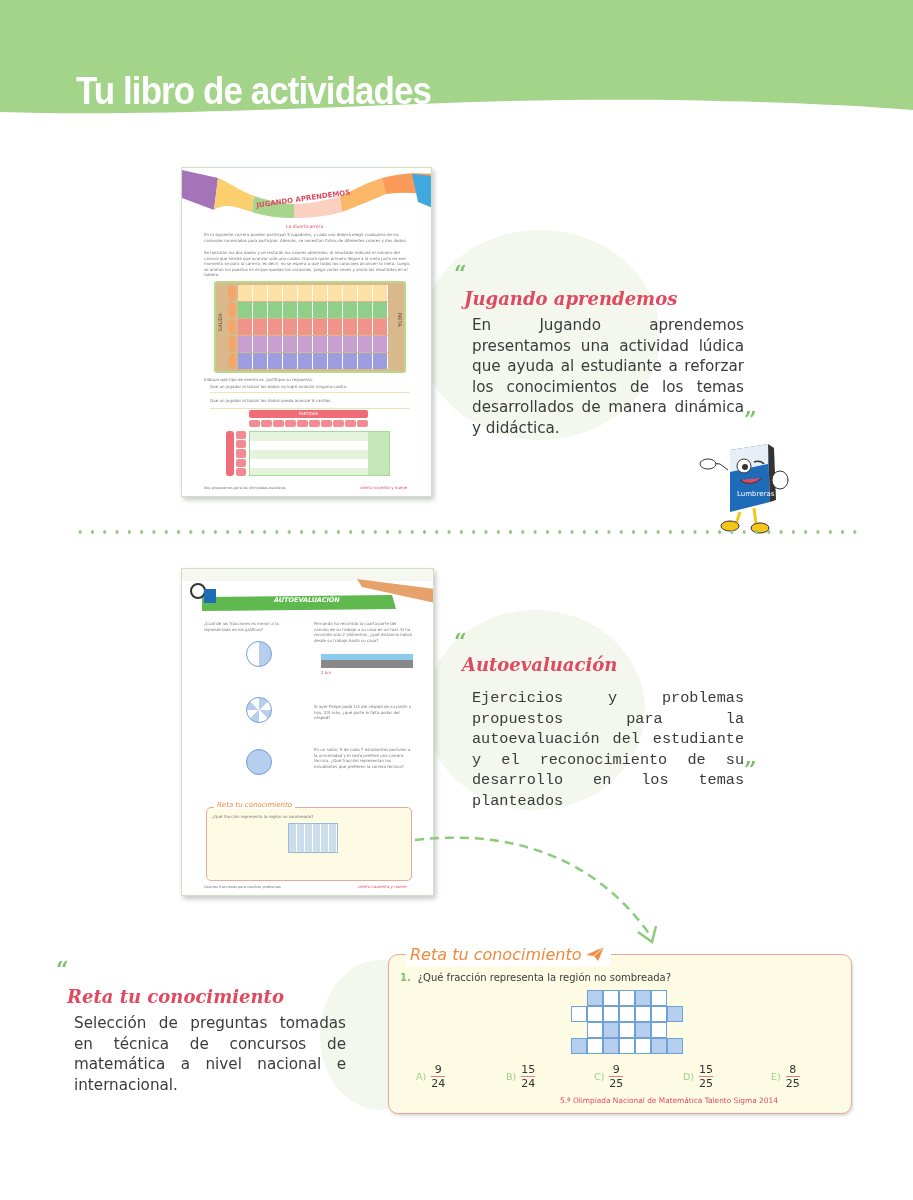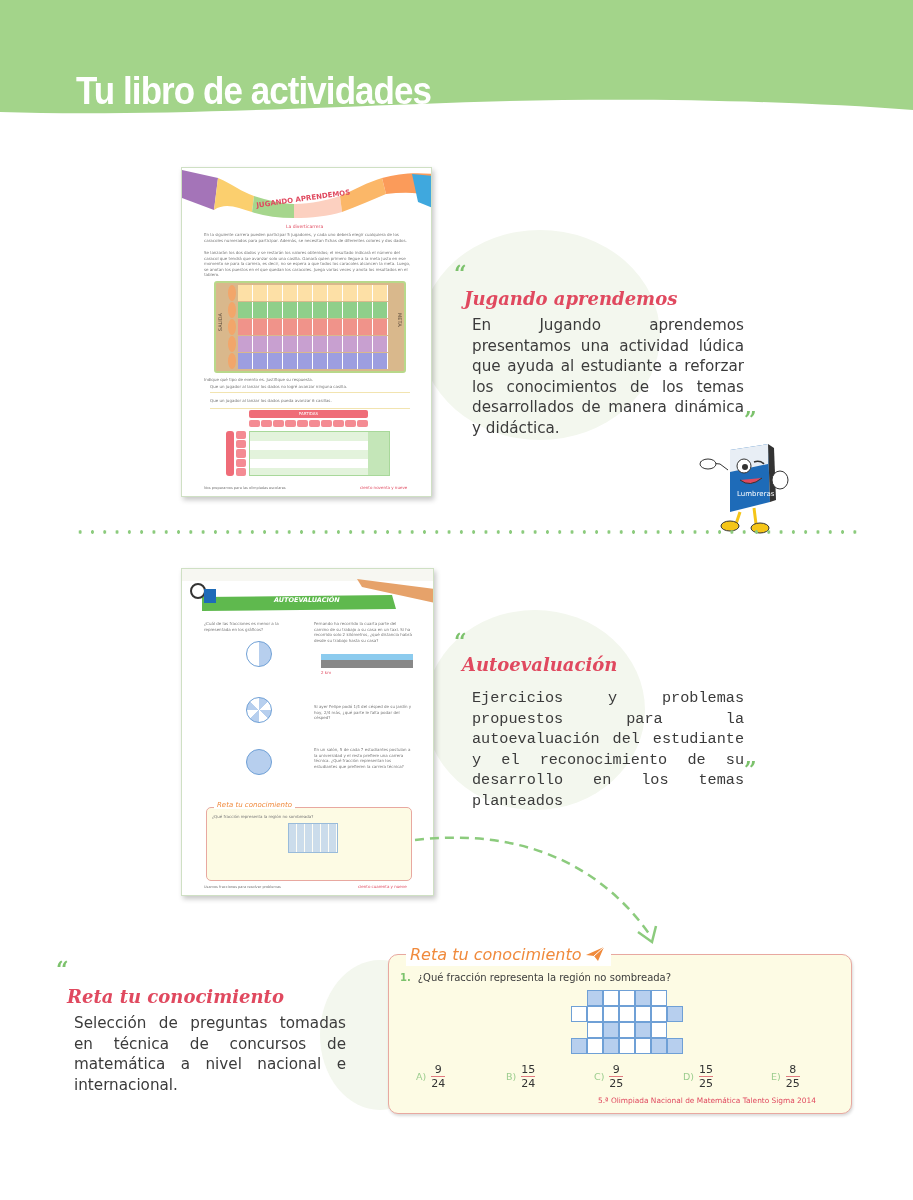--- a/index.html
+++ b/index.html
@@ -33,21 +33,21 @@
   .reta-q { position: absolute; left: 400px; top: 972px; font-size: 10px; color: #3b3b3b; white-space: nowrap; }
   .reta-q .num { color: #7cc26c; font-weight: bold; margin-right: 7px; }
   .grid { position: absolute; left: 571px; top: 990px; }
   .cell { position: absolute; width: 16px; height: 16px; border: 1px solid #6fa0d6; }
   .cell.s { background: #b7cfee; }
   .cell.w { background: #ffffff; }
   .opt { position: absolute; top: 1064px; display: flex; align-items: center; }
   .opt-letter { font-size: 9.5px; color: #9ccd8f; margin-right: 5px; }
   .frac { display: inline-flex; flex-direction: column; align-items: center; font-size: 11px; line-height: 11px; color: #333; }
   .frac .bar { width: 100%; border-top: 1px solid #e07a80; margin: 1px 0; min-width: 13px; }
-  .source { position: absolute; left: 560px; top: 1096px; font-size: 7.4px; color: #e0495f; white-space: nowrap; margin-left: 38px; }
+  .source { position: absolute; left: 560px; top: 1096px; font-size: 7.4px; color: #e0495f; white-space: nowrap; }
 </style>
 </head>
 <body>
 
 <div class="header">
   <svg width="913" height="120" viewBox="0 0 913 120">
     <path d="M0 0 H913 V110 C780 100 600 96 420 104 C260 110 120 116 0 112 Z" fill="#a3d48a"></path>
   </svg>
   <div class="header-title">Tu libro de actividades</div>
 </div>

